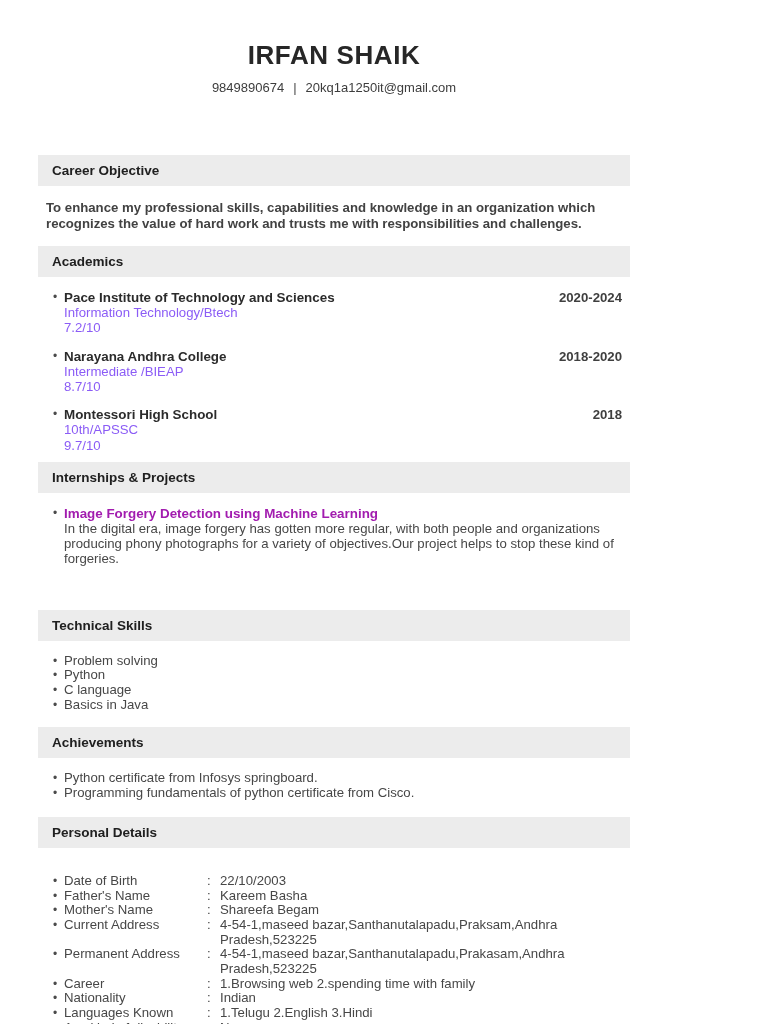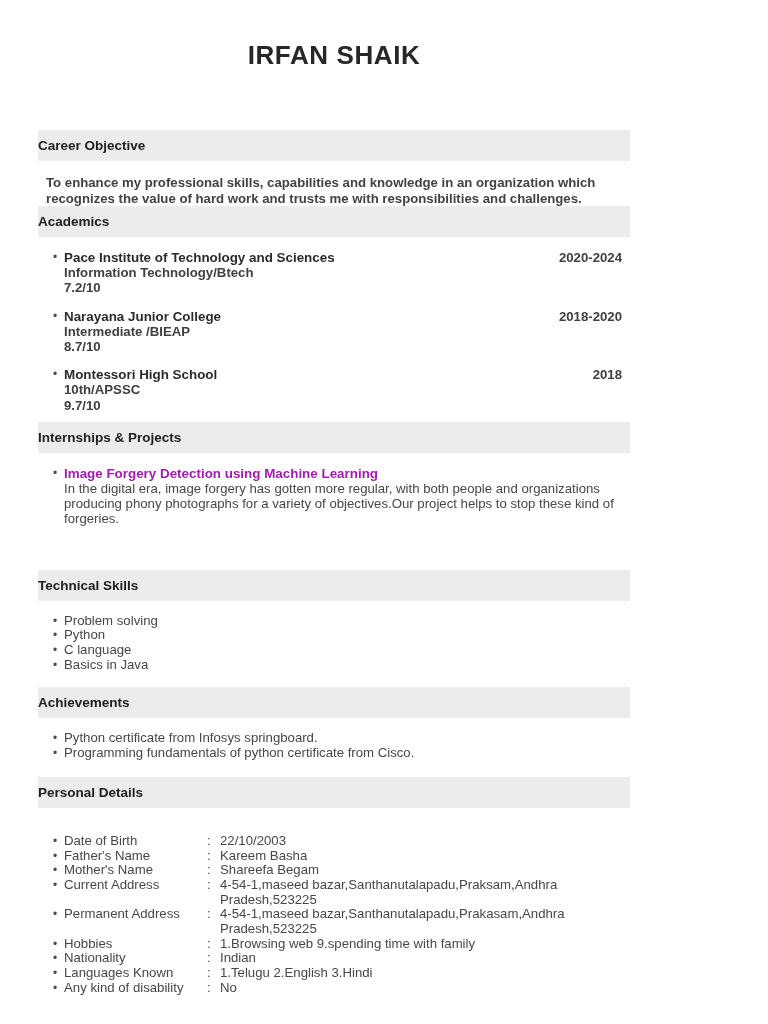--- a/index.html
+++ b/index.html
@@ -17,25 +17,25 @@
   .name {
     font-size:26px; font-weight:700; color:#272727;
     letter-spacing:0.6px; line-height:30px;
   }
   .contact { margin-top:10px; font-size:13px; color:#3d3d3d; line-height:15px; }
   .contact .sep { display:inline-block; margin:0 9px; color:#4a4a4a; }
 
   
   .bar {
     margin:0 38px; background:#ececec;
-    padding:8px 0;
+    padding:8px 14px;
     font-size:13.5px; font-weight:700; color:#202020; line-height:15px;
   }
   .bar-career { margin-top:60px; }
-  .bar-academics { }
+  .bar-academics { margin-top:15px; }
   .bar-internships { margin-top:9px; }
   .bar-skills { margin-top:43px; }
   .bar-achievements { margin-top:15px; }
   .bar-personal { margin-top:16px; }
 
   
   .objective {
     margin:14px 46px 0 46px;
     font-size:13.2px; line-height:15.5px; color:#424242;font-weight:bold;
   }
@@ -49,21 +49,21 @@
     position:absolute; left:15px; top:0;
     color:#4a4a4a; font-size:12px;
   }
 
   
   .academic { margin-bottom:13px; }
   .academic:last-child { margin-bottom:0; }
   .entry-head { display:flex; justify-content:space-between; align-items:baseline; line-height:15.2px;gap:12px; }
   .inst { font-weight:700; color:#2b2b2b; font-size:13.4px; }
   .period { color:#3f3f3f; font-size:13.2px; font-weight:700; }
-  .subline { font-size:13.2px; line-height:15.2px; color:#404040;font-weight:bold; }
+  .subline { font-size:13.2px; line-height:15.2px; color:#8b5cf6; }
 
   
   .project-title { font-weight:700; color:#a21caf; font-size:13.4px; line-height:15.2px; }
   .project-desc { font-size:13.2px; line-height:15.2px; color:#474747; }
 
   
   .simple li { font-size:13.2px; line-height:14.7px; color:#474747; }
 
   
   .personal li { display:flex; font-size:13.2px; line-height:14.7px; color:#474747; }
@@ -71,38 +71,41 @@
   .dcolon { width:13px; flex:none; color:#474747; }
   .dvalue { flex:1; }
 </style>
 </head>
 <body>
 
 <div id="page">
 
   <div class="header">
     <div class="name">IRFAN SHAIK</div>
+    <div class="contact">
+      <span>9849890674</span><span class="sep">|</span><span>20kq1a1250it@gmail.com</span>
+    </div>
   </div>
 
   <div class="bar bar-career">Career Objective</div>
   <div class="objective">To enhance my professional skills, capabilities and knowledge in an organization which recognizes the value of hard work and trusts me with responsibilities and challenges.</div>
 
   <div class="bar bar-academics">Academics</div>
   <ul class="list">
     <li class="academic">
       <div class="entry-head">
         <span class="inst">Pace Institute of Technology and Sciences</span>
         <span class="period">2020-2024</span>
       </div>
       <div class="subline">Information Technology/Btech</div>
       <div class="subline">7.2/10</div>
     </li>
     <li class="academic">
       <div class="entry-head">
-        <span class="inst">Narayana Junior College</span>
+        <span class="inst">Narayana Andhra College</span>
         <span class="period">2018-2020</span>
       </div>
       <div class="subline">Intermediate /BIEAP</div>
       <div class="subline">8.7/10</div>
     </li>
     <li class="academic">
       <div class="entry-head">
         <span class="inst">Montessori High School</span>
         <span class="period">2018</span>
       </div>
@@ -154,23 +157,23 @@
       <span class="dlabel">Current Address</span>
       <span class="dcolon">:</span>
       <span class="dvalue">4-54-1,maseed bazar,Santhanutalapadu,Praksam,Andhra Pradesh,523225</span>
     </li>
     <li>
       <span class="dlabel">Permanent Address</span>
       <span class="dcolon">:</span>
       <span class="dvalue">4-54-1,maseed bazar,Santhanutalapadu,Prakasam,Andhra Pradesh,523225</span>
     </li>
     <li>
-      <span class="dlabel">Hobbies</span>
+      <span class="dlabel">Career</span>
       <span class="dcolon">:</span>
-      <span class="dvalue">1.Browsing web 9.spending time with family</span>
+      <span class="dvalue">1.Browsing web 2.spending time with family</span>
     </li>
     <li>
       <span class="dlabel">Nationality</span>
       <span class="dcolon">:</span>
       <span class="dvalue">Indian</span>
     </li>
     <li>
       <span class="dlabel">Languages Known</span>
       <span class="dcolon">:</span>
       <span class="dvalue">1.Telugu 2.English 3.Hindi</span>

